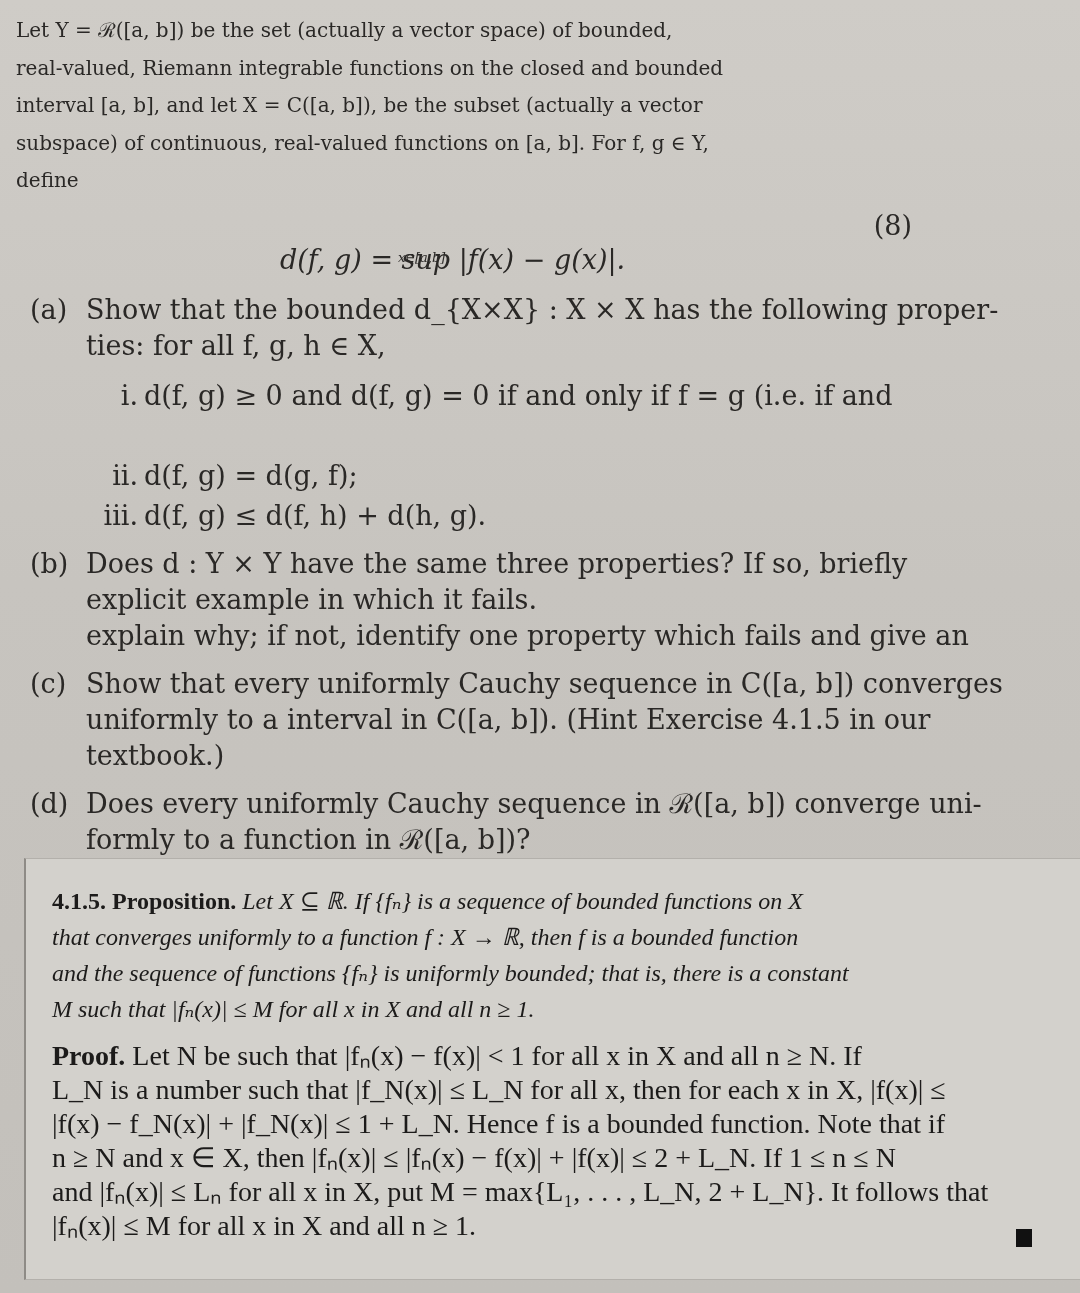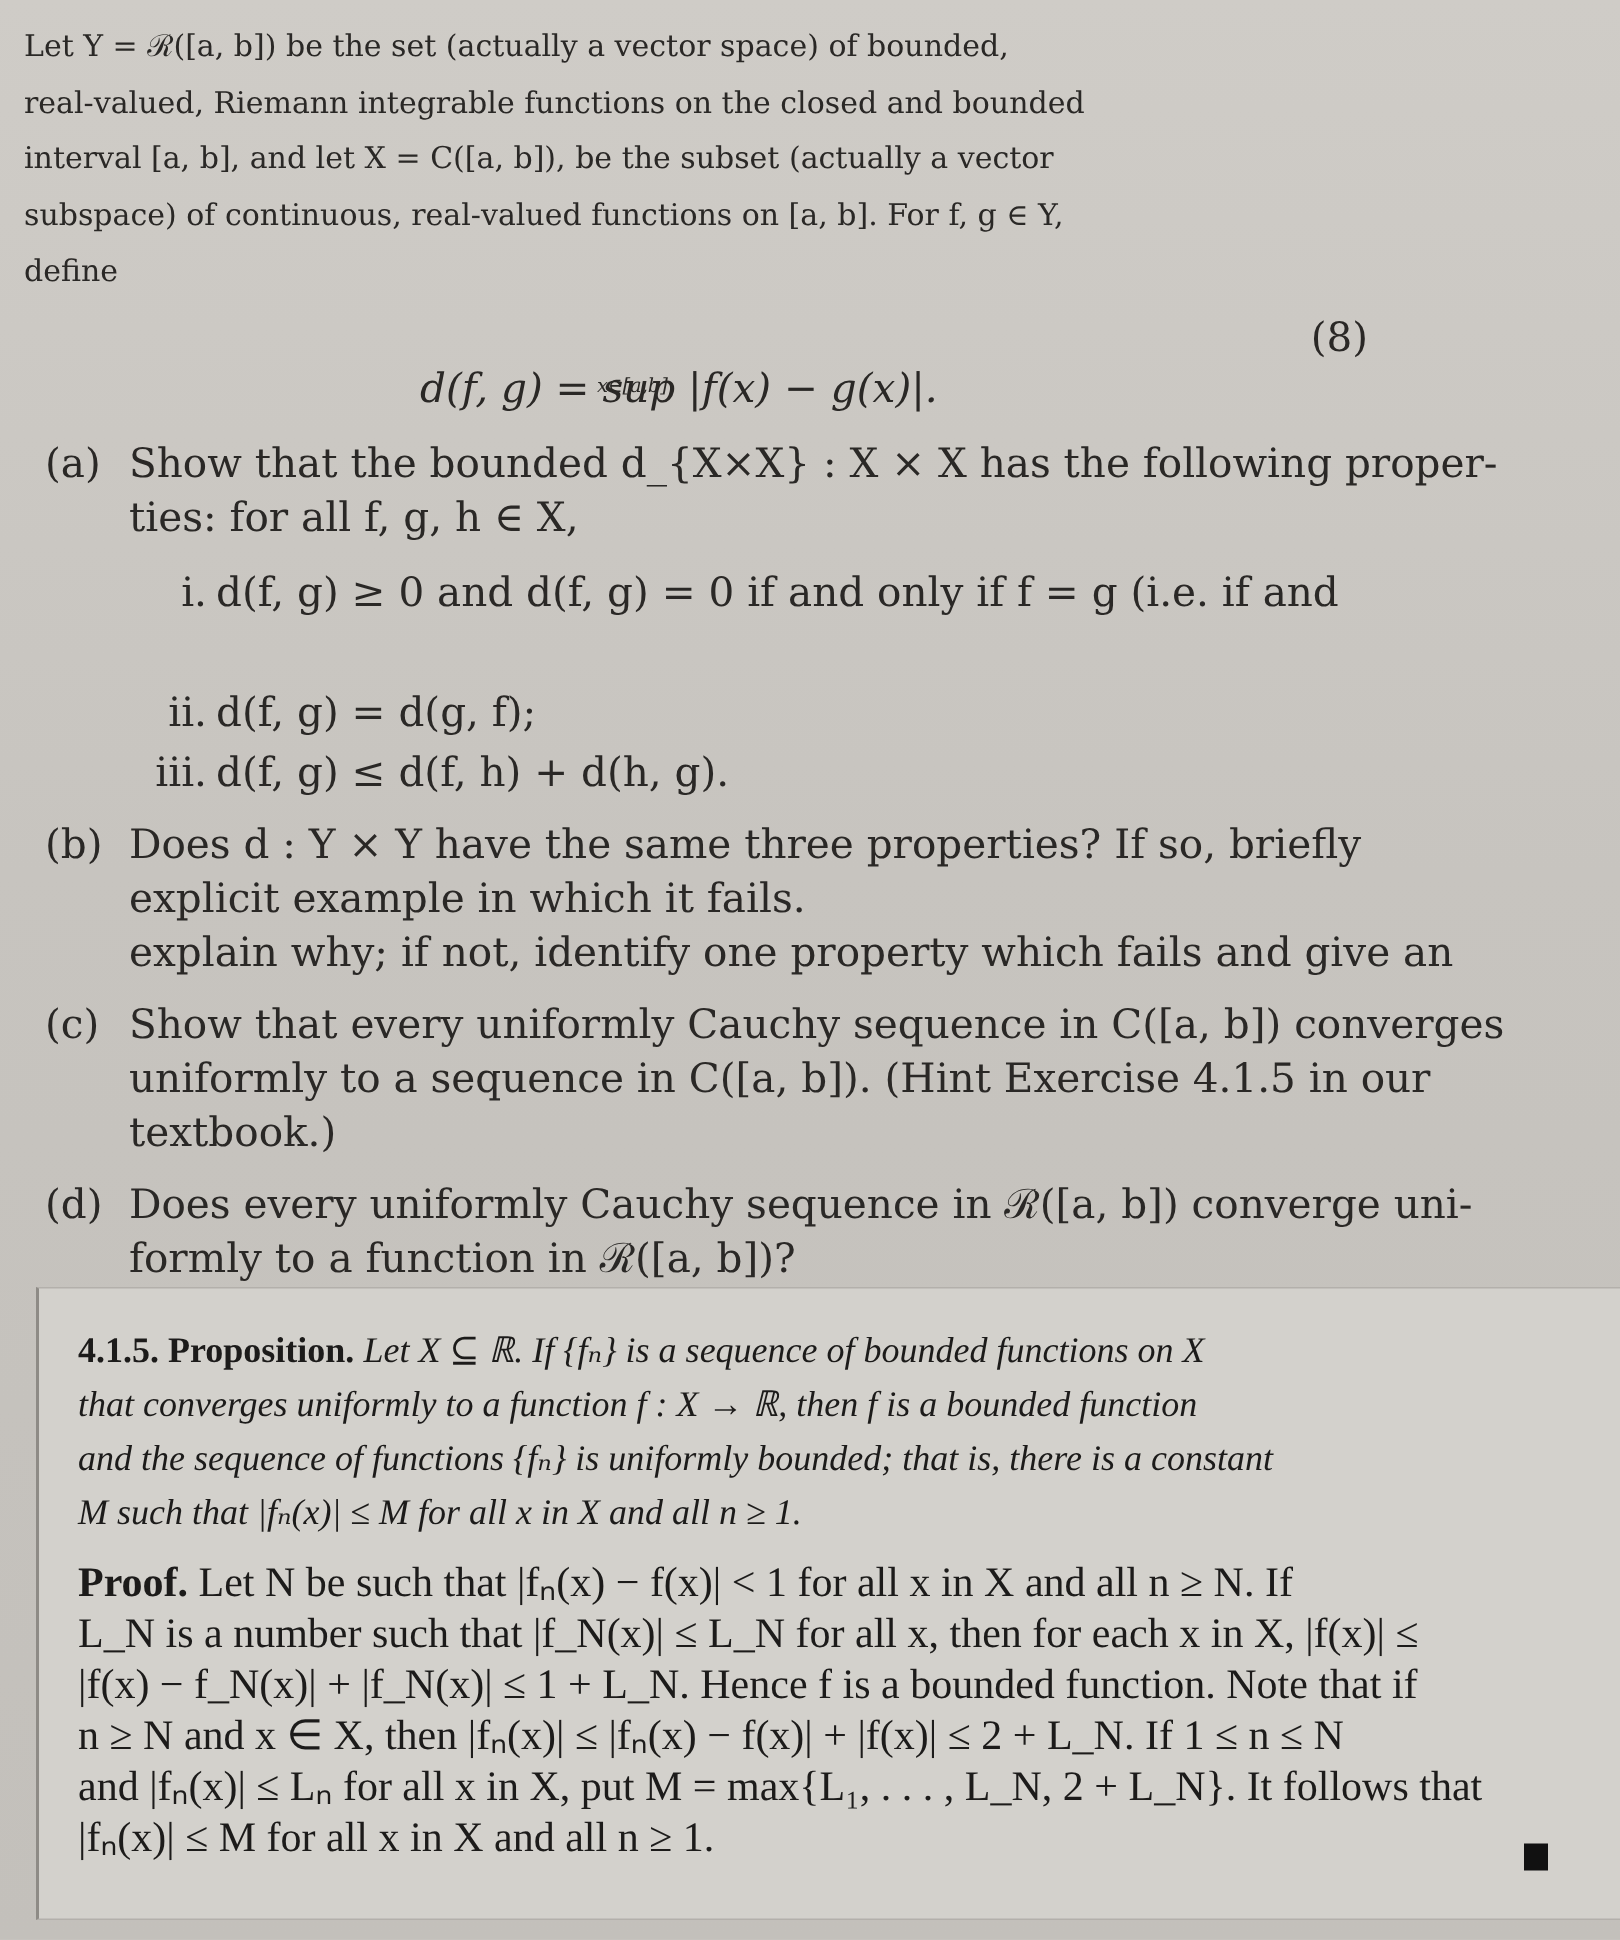--- a/index.html
+++ b/index.html
@@ -106,21 +106,21 @@
         <span>Does d : Y × Y have the same three properties? If so, briefly</span>
         <span>explicit example in which it fails.</span>
         <span>explain why; if not, identify one property which fails and give an</span>
       </div>
     </div>
 
     <div class="item" style="top:374px">
       <span class="lbl">(c)</span>
       <div class="txt">
         <span>Show that every uniformly Cauchy sequence in C([a, b]) converges</span>
-        <span>uniformly to a sequence in C([a, b]). (Hint Exercise 4.1.5 in our</span>
+        <span>uniformly to a interval in C([a, b]). (Hint Exercise 4.1.5 in our</span>
         <span>textbook.)</span>
       </div>
     </div>
 
     <div class="item" style="top:494px">
       <span class="lbl">(d)</span>
       <div class="txt">
         <span>Does every uniformly Cauchy sequence in ℛ([a, b]) converge uni-</span>
         <span>formly to a function in ℛ([a, b])?</span>
       </div>

